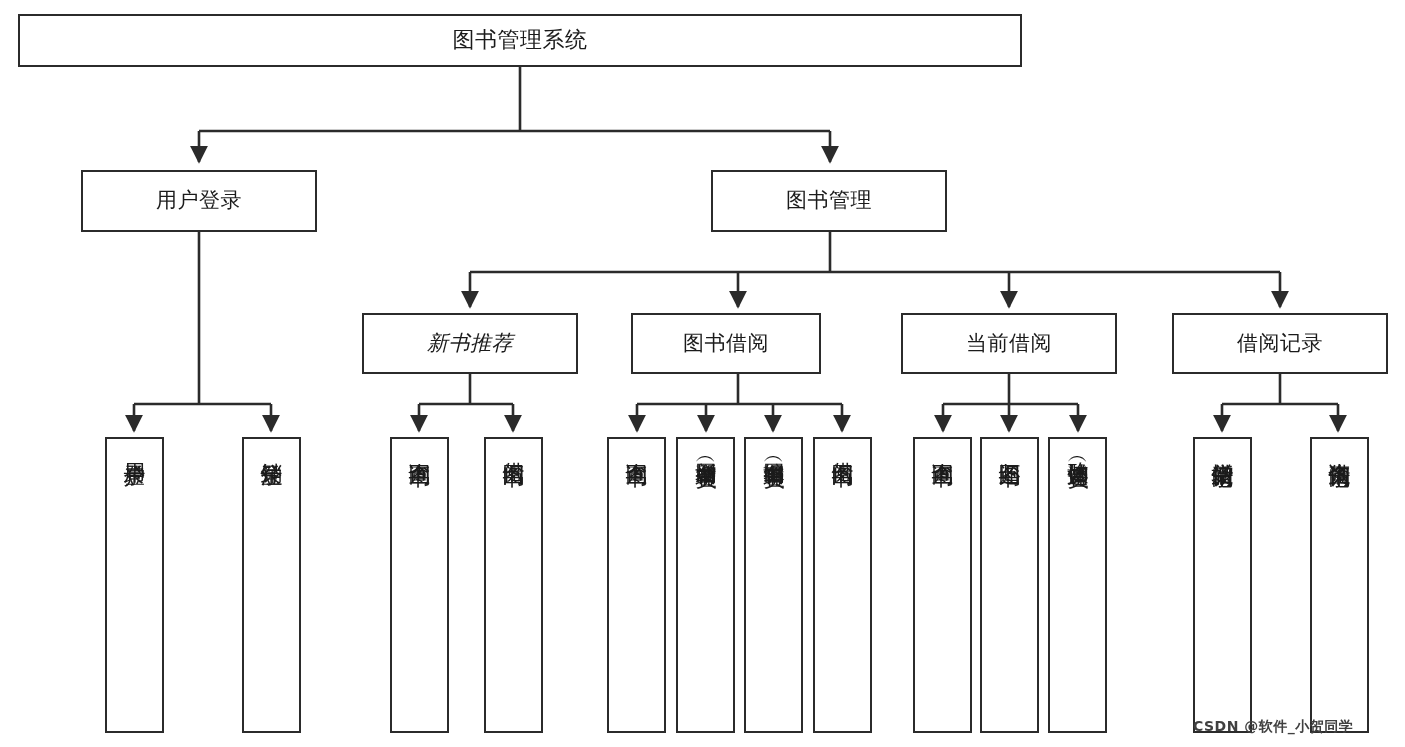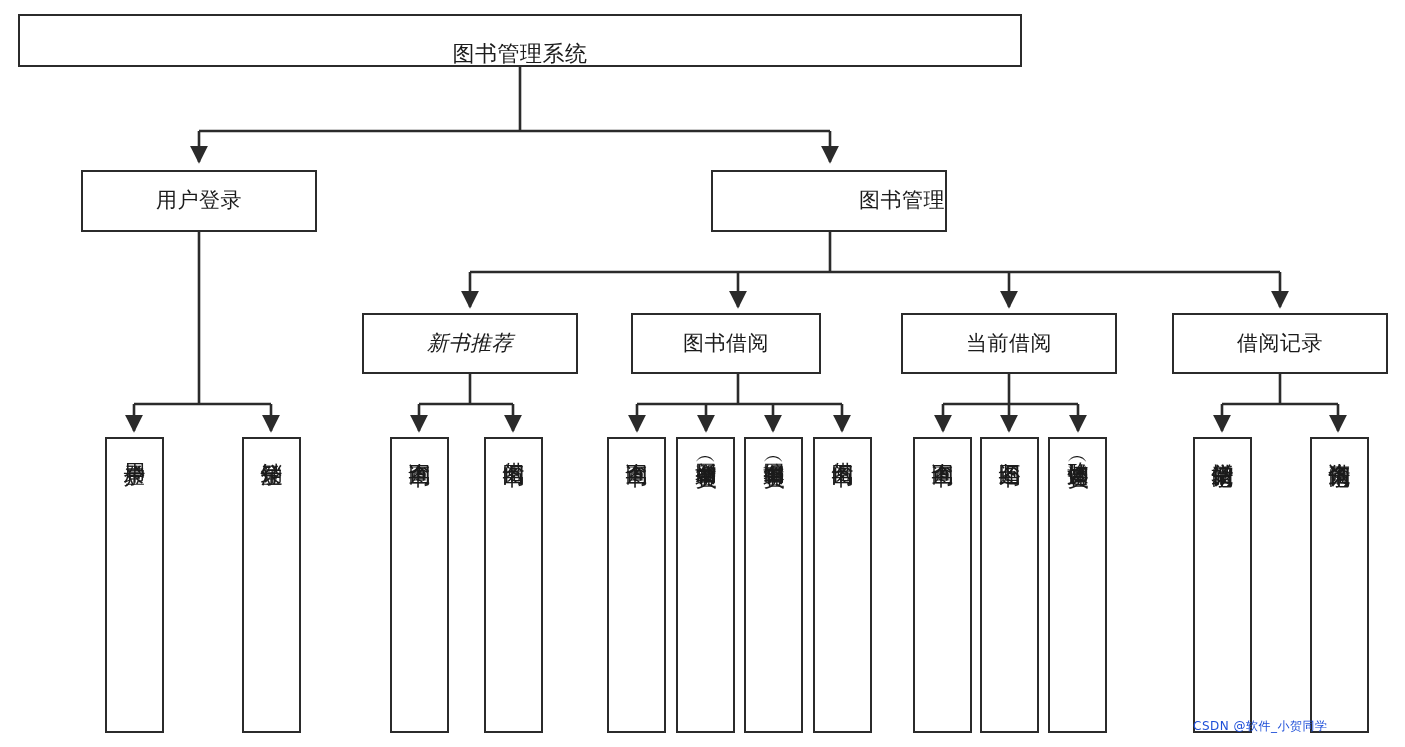--- a/index.html
+++ b/index.html
@@ -58,24 +58,25 @@
     writing-mode: vertical-rl;
     text-orientation: upright;
     font-size: 22px;
     line-height: 1.0;
     letter-spacing: 1px;
     white-space: nowrap;
   }
   .node.vert.tall .lbl { font-size: 21px; }
   .watermark {
     position: absolute;
-    font-size: 12px;
-    color: #1d4ed8;
+    font-size: 14px;
+    color: #404040;
     white-space: nowrap;
     letter-spacing: 0.5px;
+    font-weight: bold;
   }
 </style>
 </head>
 <body>
 
 <div id="canvas">
 
   <svg class="edges" viewBox="0 0 1405 747" xmlns="http://www.w3.org/2000/svg">
     <defs>
       <marker id="arrow" viewBox="0 0 10 10" refX="9" refY="5" markerWidth="7" markerHeight="7" orient="auto-start-reverse">
@@ -119,28 +120,28 @@
       <path d="M 1009 404 L 1009 431" marker-end="url(#arrow)"></path>
       <path d="M 1078 404 L 1078 431" marker-end="url(#arrow)"></path>
 
       <path d="M 1280 374 L 1280 404"></path>
       <path d="M 1222 404 L 1338 404"></path>
       <path d="M 1222 404 L 1222 431" marker-end="url(#arrow)"></path>
       <path d="M 1338 404 L 1338 431" marker-end="url(#arrow)"></path>
     </g>
   </svg>
 
-  <div class="node horiz root" style="left:18px; top:14px; width:1004px; height:53px;align-items:flex-end;">
+  <div class="node horiz root" style="left:18px; top:14px; width:1004px; height:53px;">
     <span class="lbl">图书管理系统</span>
   </div>
 
   <div class="node horiz" style="left:81px; top:170px; width:236px; height:62px;">
     <span class="lbl">用户登录</span>
   </div>
-  <div class="node horiz" style="left:711px; top:170px; width:236px; height:62px;justify-content:flex-end;">
+  <div class="node horiz" style="left:711px; top:170px; width:236px; height:62px;">
     <span class="lbl">图书管理</span>
   </div>
 
   <div class="node horiz" style="left:362px; top:313px; width:216px; height:61px;font-style:italic;">
     <span class="lbl">新书推荐</span>
   </div>
   <div class="node horiz" style="left:631px; top:313px; width:190px; height:61px;">
     <span class="lbl">图书借阅</span>
   </div>
   <div class="node horiz" style="left:901px; top:313px; width:216px; height:61px;">

